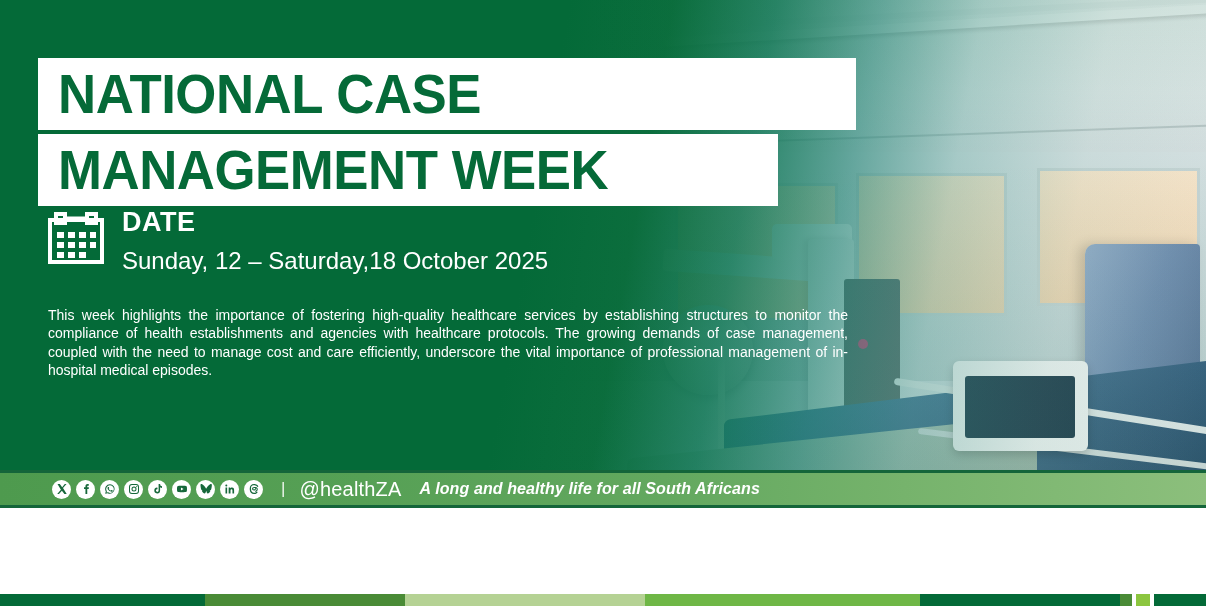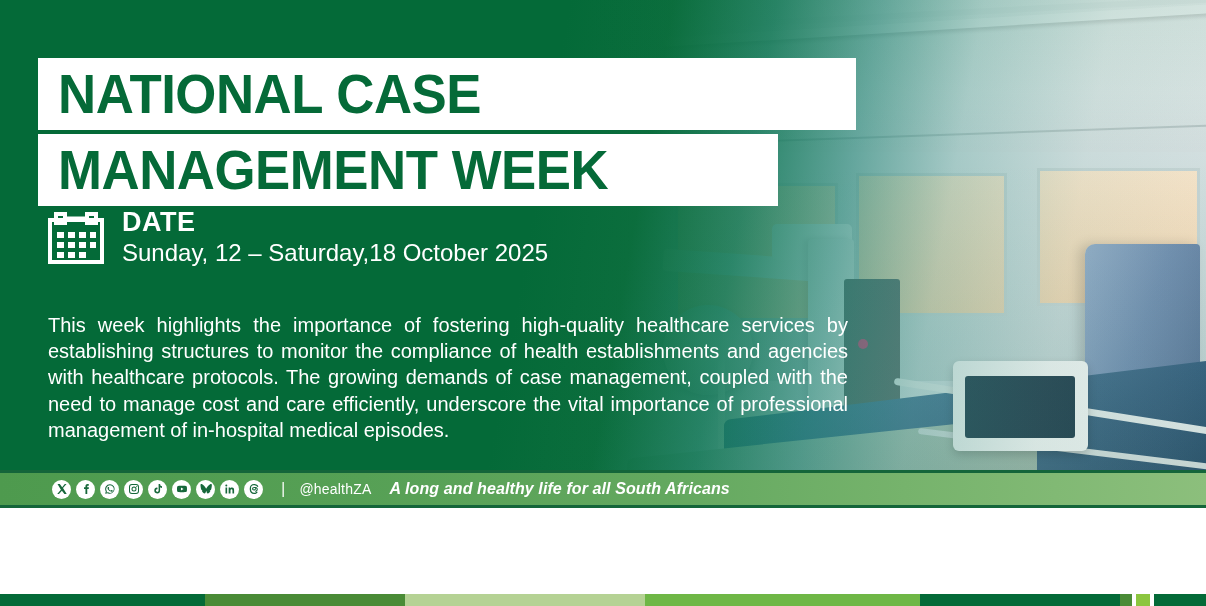--- a/index.html
+++ b/index.html
@@ -71,39 +71,39 @@
   .title-box{position:absolute;background:#ffffff;display:flex;align-items:center;}
   .title-1{left:38px;top:58px;width:818px;height:72px;padding-left:20px;box-sizing:border-box;}
   .title-2{left:38px;top:134px;width:740px;height:72px;padding-left:20px;box-sizing:border-box;}
   .title-text{color:#056a38;font-size:55px;font-weight:bold;letter-spacing:-.5px;
     line-height:1;white-space:nowrap;font-family:"Liberation Sans", sans-serif;
     transform:scaleX(.96);transform-origin:left center;}
 
   
   .date-row{position:absolute;left:48px;top:208px;display:flex;align-items:flex-start;gap:18px;}
   .cal-icon{width:56px;height:52px;position:relative;margin-top:4px;}
-  .date-texts{display:flex;flex-direction:column;}
+  .date-texts{display:flex;flex-direction:column;gap:8px;}
   .date-label{color:#ffffff;font-size:27px;font-weight:bold;letter-spacing:.5px;line-height:1.05;}
   .date-value{color:#ffffff;font-size:24px;line-height:1.35;margin-top:1px;}
 
   
   .para{position:absolute;left:48px;top:292px;width:800px;color:#ffffff;
-    font-size:20px;line-height:1.31;text-align:justify;text-justify:inter-word;}
+    font-size:14px;line-height:1.31;text-align:justify;text-justify:inter-word;}
 
   
   .social-band{position:absolute;left:0;top:470px;width:1206px;height:38px;
     background:linear-gradient(90deg,#4e9a4e 0%,#56a055 30%,#63a85f 55%,#76b36c 75%,#8cbf7c 100%);
     border-top:3px solid #14653a;border-bottom:3px solid #14653a;box-sizing:border-box;
     display:flex;align-items:center;}
   .social-icons{display:flex;align-items:center;gap:5px;margin-left:52px;}
   .sicon{width:19px;height:19px;border-radius:50%;background:#ffffff;
     display:flex;align-items:center;justify-content:center;color:#1a6b3c;}
   .sicon svg{width:12px;height:12px;fill:#17683b;}
   .sep{color:#ffffff;margin-left:18px;margin-right:14px;font-size:17px;opacity:.9;}
-  .handle{color:#ffffff;font-size:14px;letter-spacing:.2px;}
+  .handle{color:#ffffff;font-size:20px;letter-spacing:.2px;}
   .tagline{color:#ffffff;font-size:16px;font-weight:bold;font-style:italic;margin-left:18px;letter-spacing:.1px;}
 
   
   .footer{position:absolute;left:0;top:508px;width:1206px;height:86px;background:#ffffff;}
 
   
   .strip{position:absolute;left:0;top:594px;width:1206px;height:12px;display:flex;}
   .strip span{display:block;height:100%;}
 </style>
 </head>

